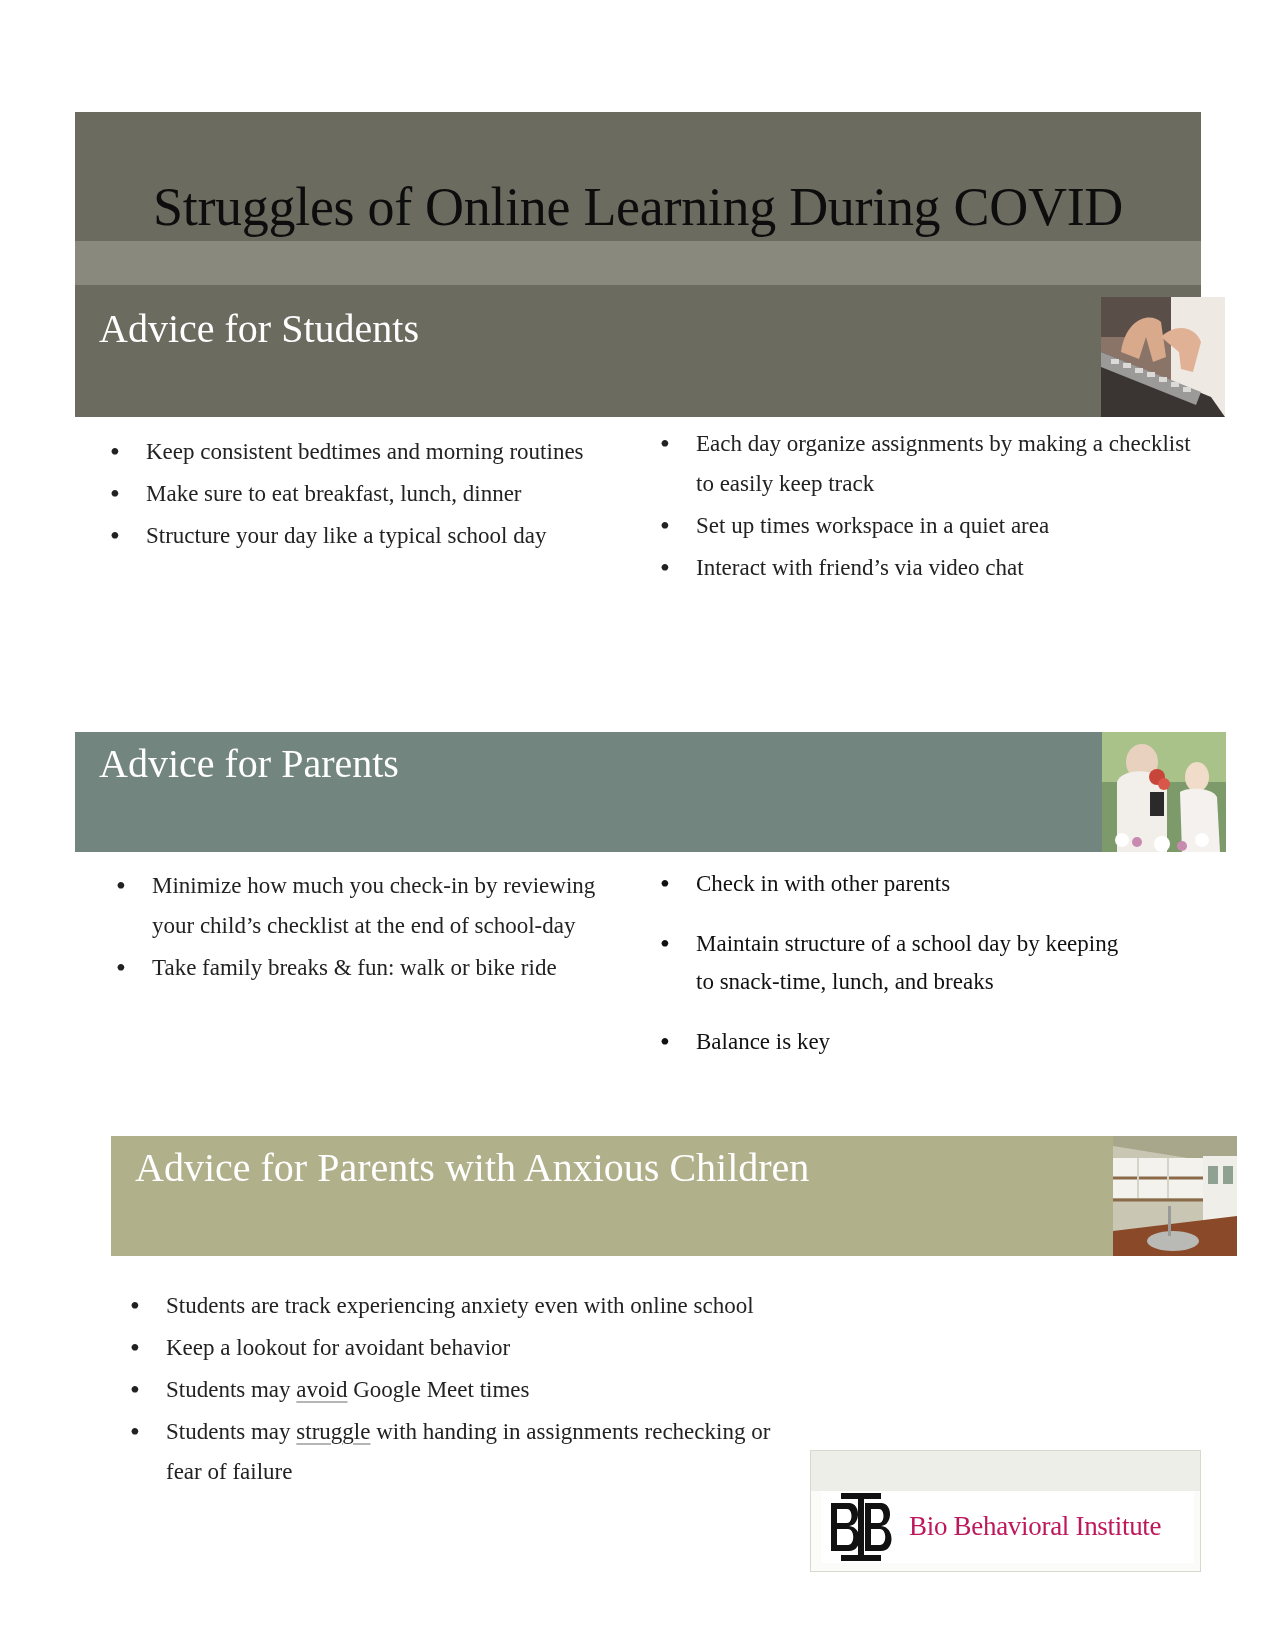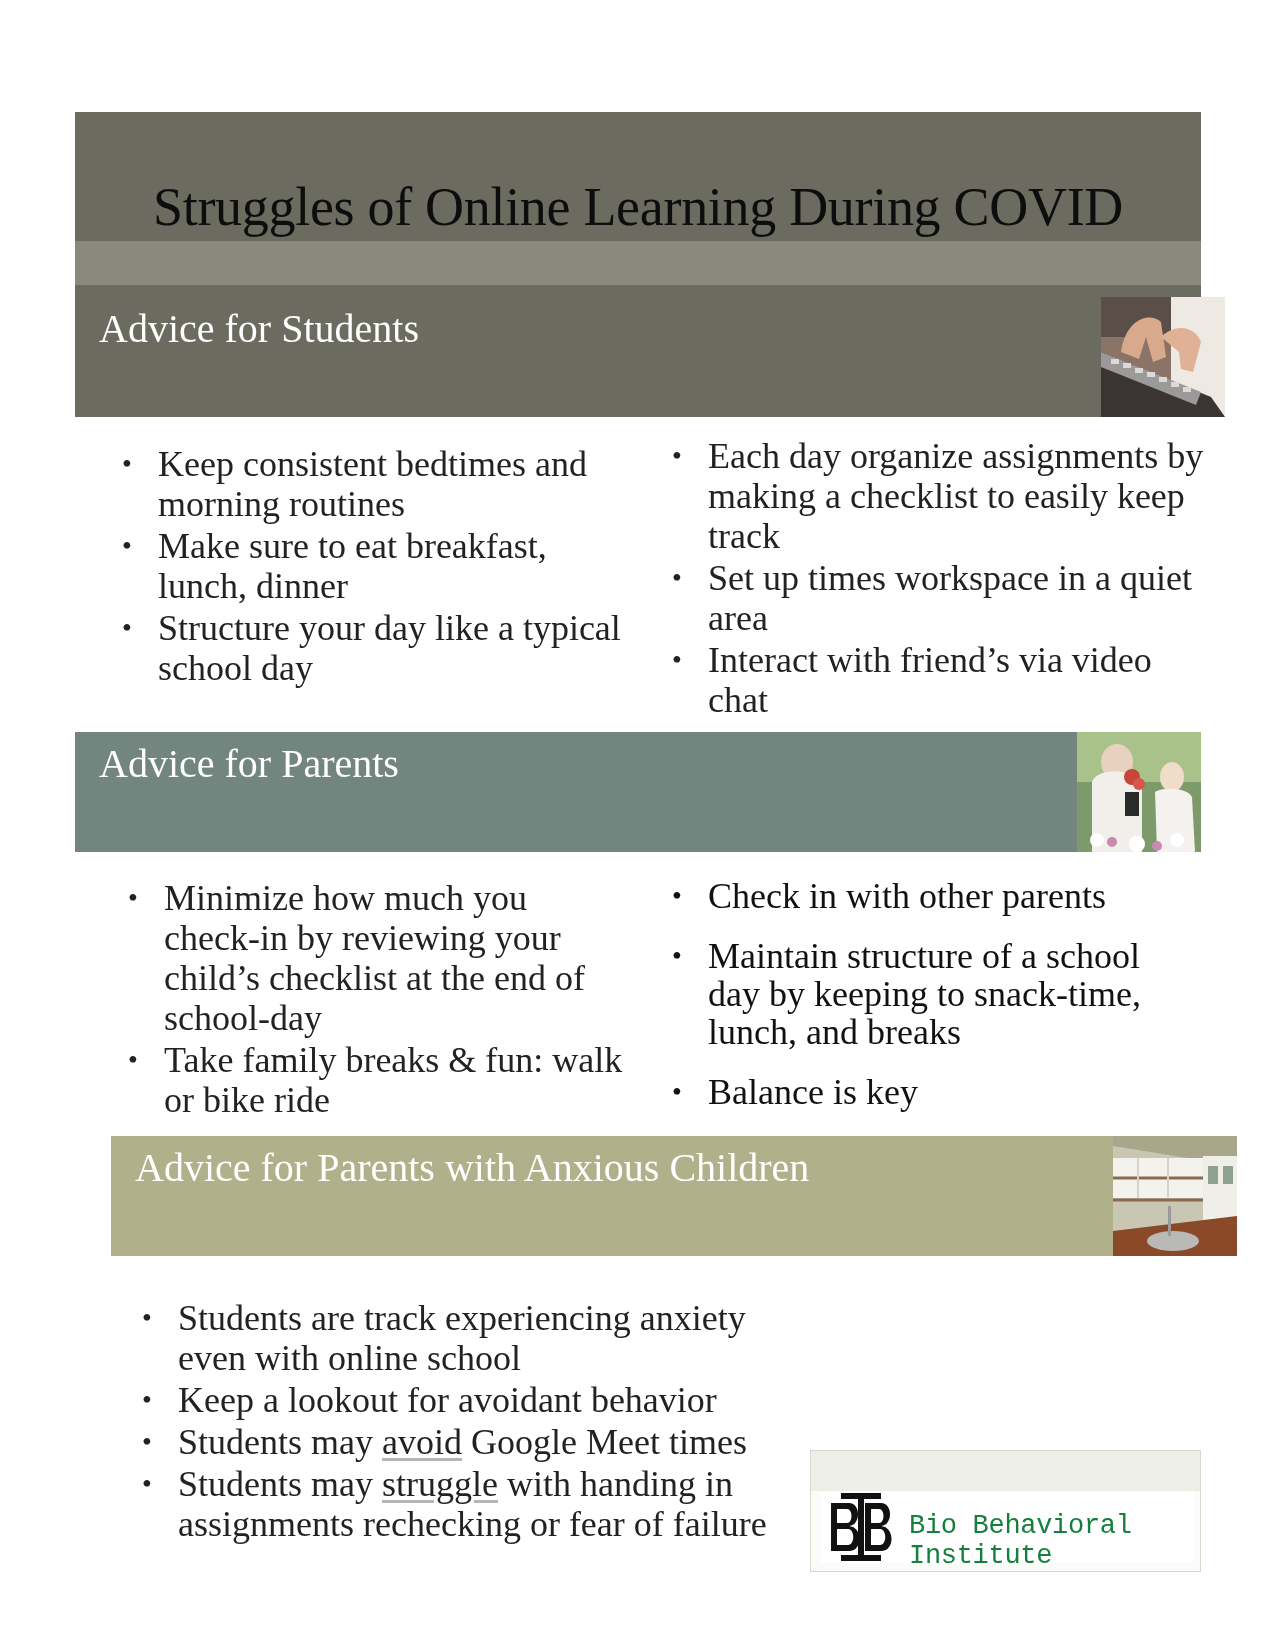--- a/index.html
+++ b/index.html
@@ -6,29 +6,29 @@
     body { width: 1275px; height: 1650px; position: relative; overflow: hidden;
            font-family: "Liberation Serif", "DejaVu Serif", serif; color: #222; }
     .abs { position: absolute; }
     .title-banner { left: 75px; top: 76px; width: 1126px; height: 195px; background: #6b6b5f; margin-top: 36px; }
     .title-strip { left: 75px; top: 241px; width: 1126px; height: 44px; background: #8a897d; }
     .title-text { position: absolute; left: 0; right: 0; top: 64px; text-align: center;
                   font-size: 54px; color: #0d0d0d; letter-spacing: -0.3px; }
     .sec-head { left: 75px; width: 1126px; height: 120px; }
     .sec-head .label { position: absolute; left: 24px; top: 8px; font-size: 40px; color: #ffffff; }
     .sec-head .photo { position: absolute; right: 0; top: 0; width: 124px; height: 120px; }
-    ul.bul { list-style: none; margin: 12px; padding: 0; position: absolute; font-size: 36px; line-height: 40px; color: #222; }
+    ul.bul { list-style: none; margin: 0; padding: 0; position: absolute; font-size: 23px; line-height: 40px; color: #222; }
     ul.bul li { position: relative; padding-left: 36px; margin-bottom: 2px; }
     ul.bul li::before { content: "\2022"; position: absolute; left: 0; top: 0; font-size: 28px; }
     .ul-word { text-decoration: underline; text-decoration-color: #b5b5b5; text-underline-offset: 4px; }
     .logo-box { left: 810px; top: 1450px; width: 391px; height: 122px; border: 1px solid #d9d8cf;
                 background: linear-gradient(#eeeee9 0, #eeeee9 40px, #fbfbf9 40px); box-sizing: border-box; }
     .logo-inner { position: absolute; left: 10px; top: 40px; right: 6px; height: 72px; background: #ffffff; }
-    .logo-text { position: absolute; left: 88px; top: 20px; font-family: Liberation Mono, monospace;
-                 font-size: 27px; font-weight: 300; color: #15803d; letter-spacing: -0.3px; }
+    .logo-text { position: absolute; left: 88px; top: 20px; font-family: Liberation Serif, serif;
+                 font-size: 27px; font-weight: 300; color: #be185d; letter-spacing: -0.3px; }
   </style>
 </head>
 <body>
 
 <div class="abs title-banner">
   <div class="title-text">Struggles of Online Learning During COVID</div>
 </div>
 <div class="abs title-strip"></div>
 
 <div class="abs sec-head" style="top:297px; background:#6b6b5f;padding-left:24px;">
@@ -59,21 +59,21 @@
   <li>Keep consistent bedtimes and morning routines</li>
   <li>Make sure to eat breakfast, lunch, dinner</li>
   <li>Structure your day like a typical school day</li>
 </ul>
 <ul class="bul" style="left:660px; top:424px; width:540px;">
   <li>Each day organize assignments by making a checklist to easily keep track</li>
   <li>Set up times workspace in a quiet area</li>
   <li>Interact with friend’s via video chat</li>
 </ul>
 
-<div class="abs sec-head" style="top:732px; background:#72857f;">
+<div class="abs sec-head" style="top:732px; background:#72857f;padding-left:25px;">
   <div class="label">Advice for Parents</div>
   <div class="photo">
     <svg width="124" height="120" viewBox="0 0 124 120">
       <rect width="124" height="120" fill="#7d9a6a"></rect>
       <rect x="0" y="0" width="124" height="50" fill="#a9c28a"></rect>
       <ellipse cx="40" cy="30" rx="16" ry="18" fill="#e8d2bf"></ellipse>
       <path d="M15,50 C20,35 60,35 65,55 L65,120 L15,120 Z" fill="#f2efea"></path>
       <ellipse cx="95" cy="45" rx="12" ry="15" fill="#f0dcc8"></ellipse>
       <path d="M78,60 C85,55 110,55 115,65 L118,120 L80,120 Z" fill="#f4f1ee"></path>
       <circle cx="55" cy="45" r="8" fill="#c8453a"></circle>

